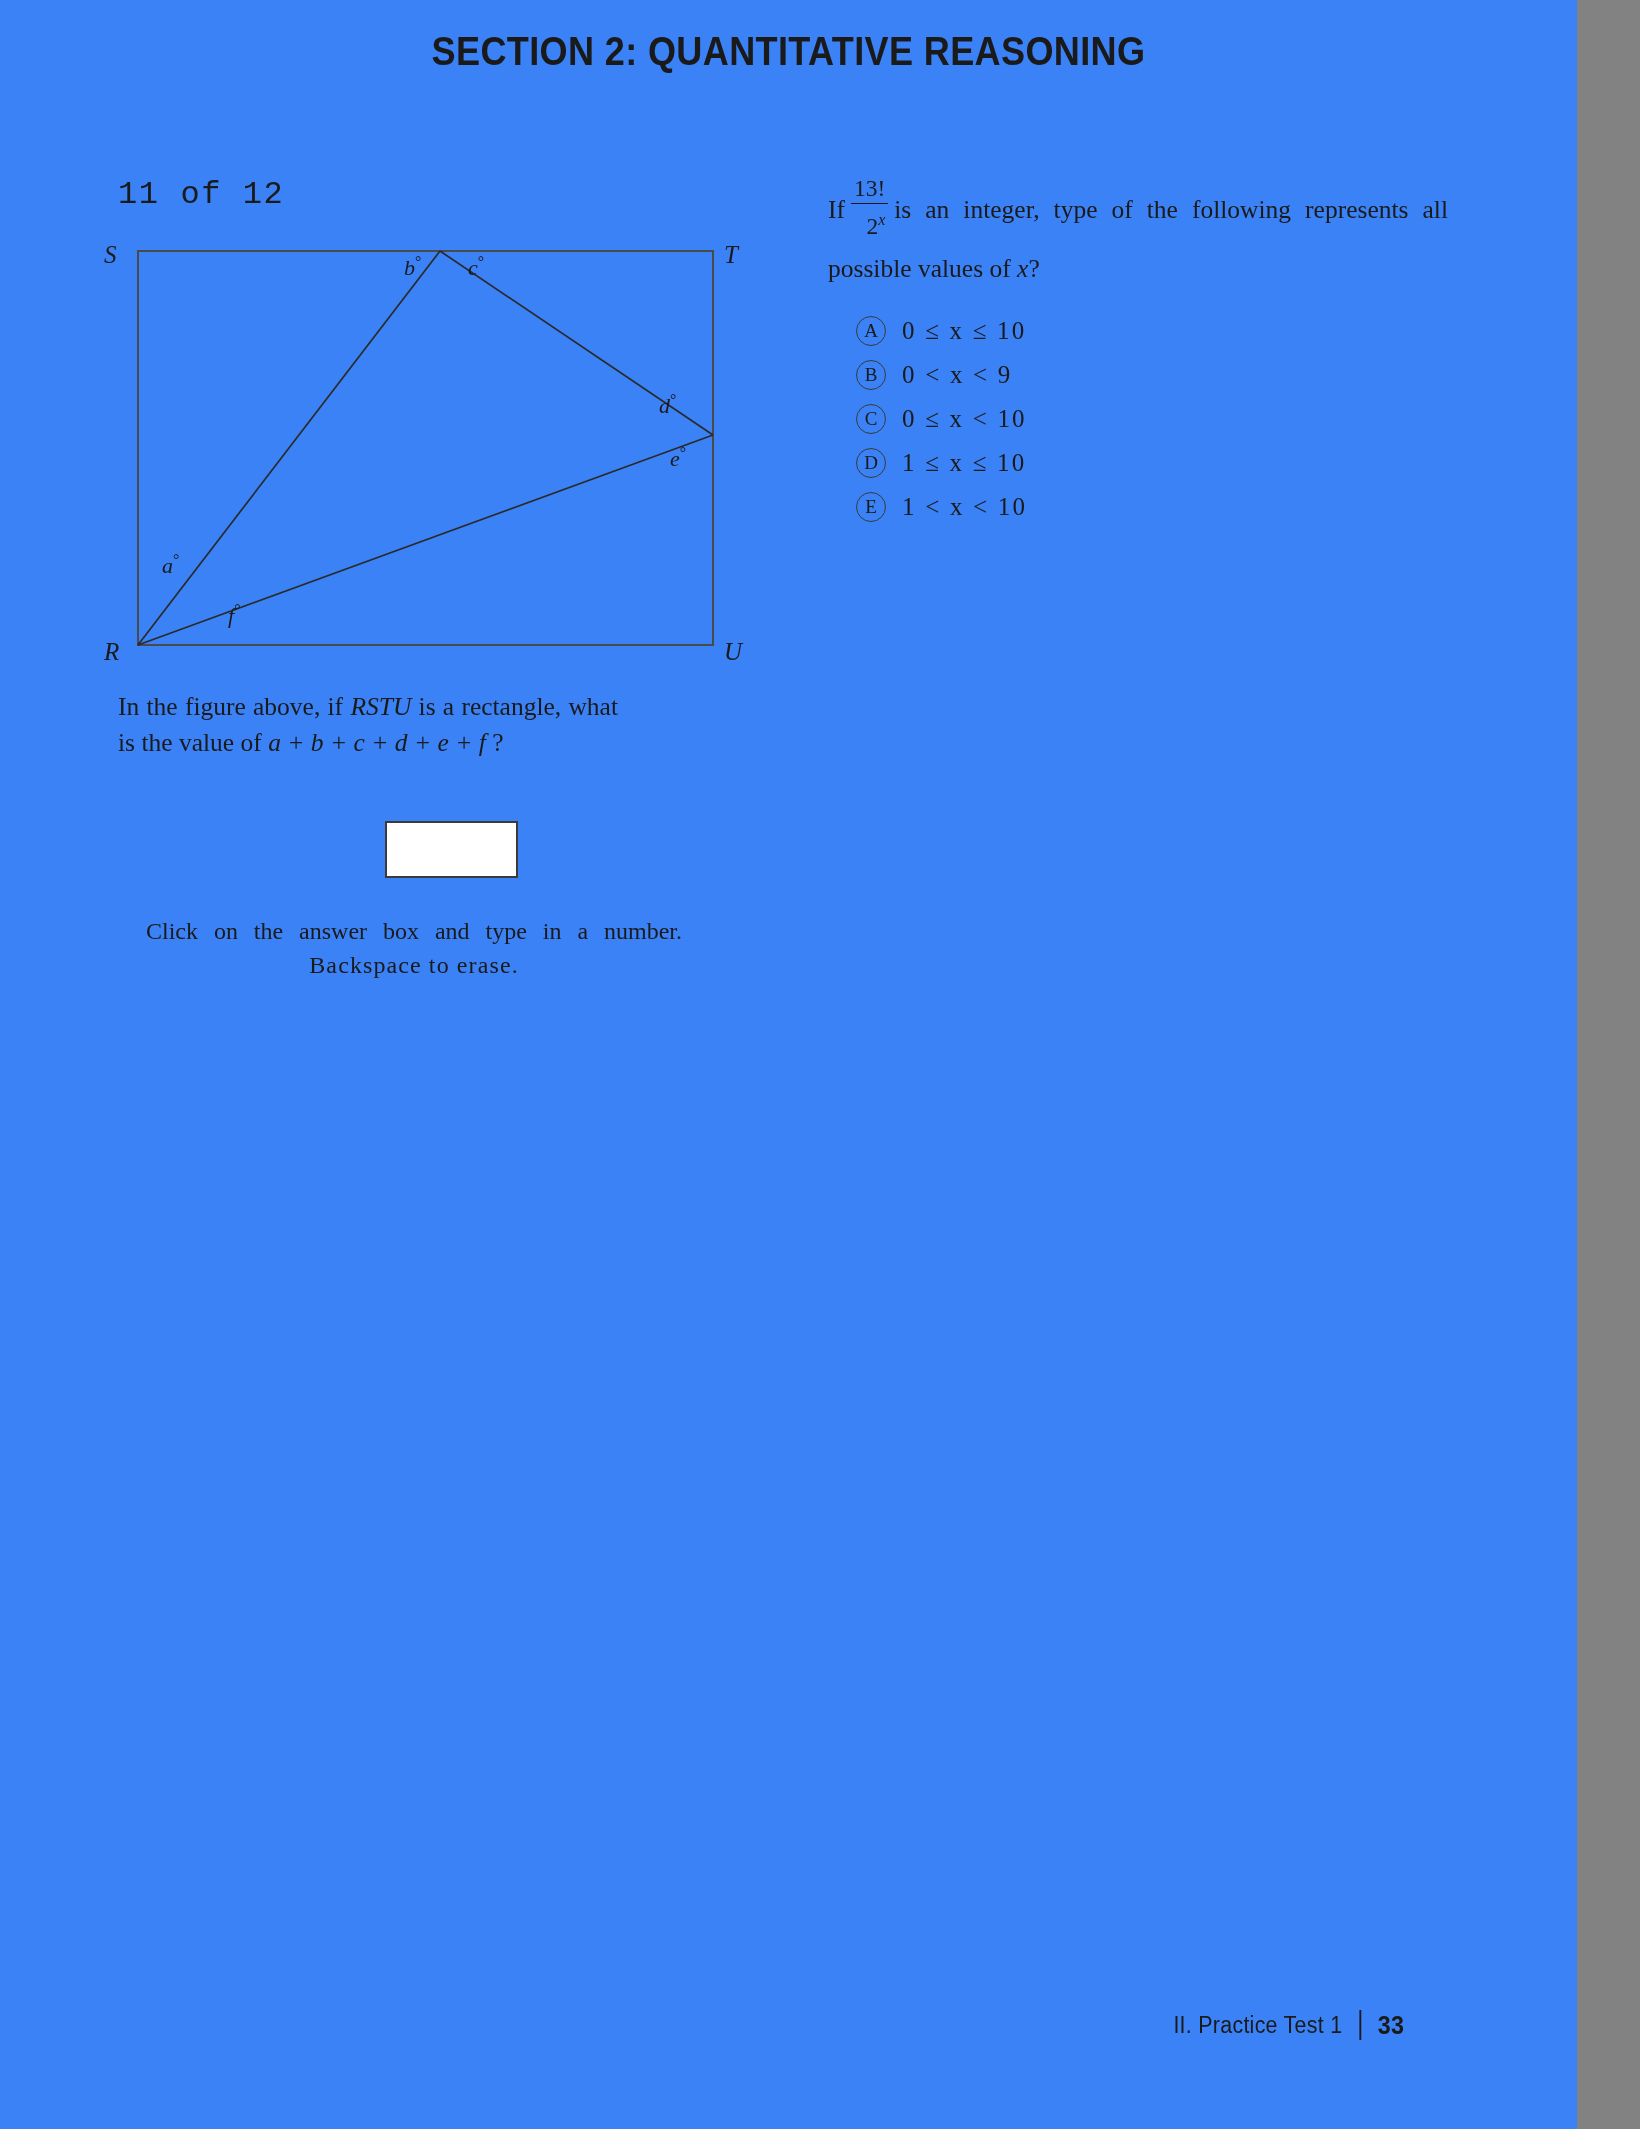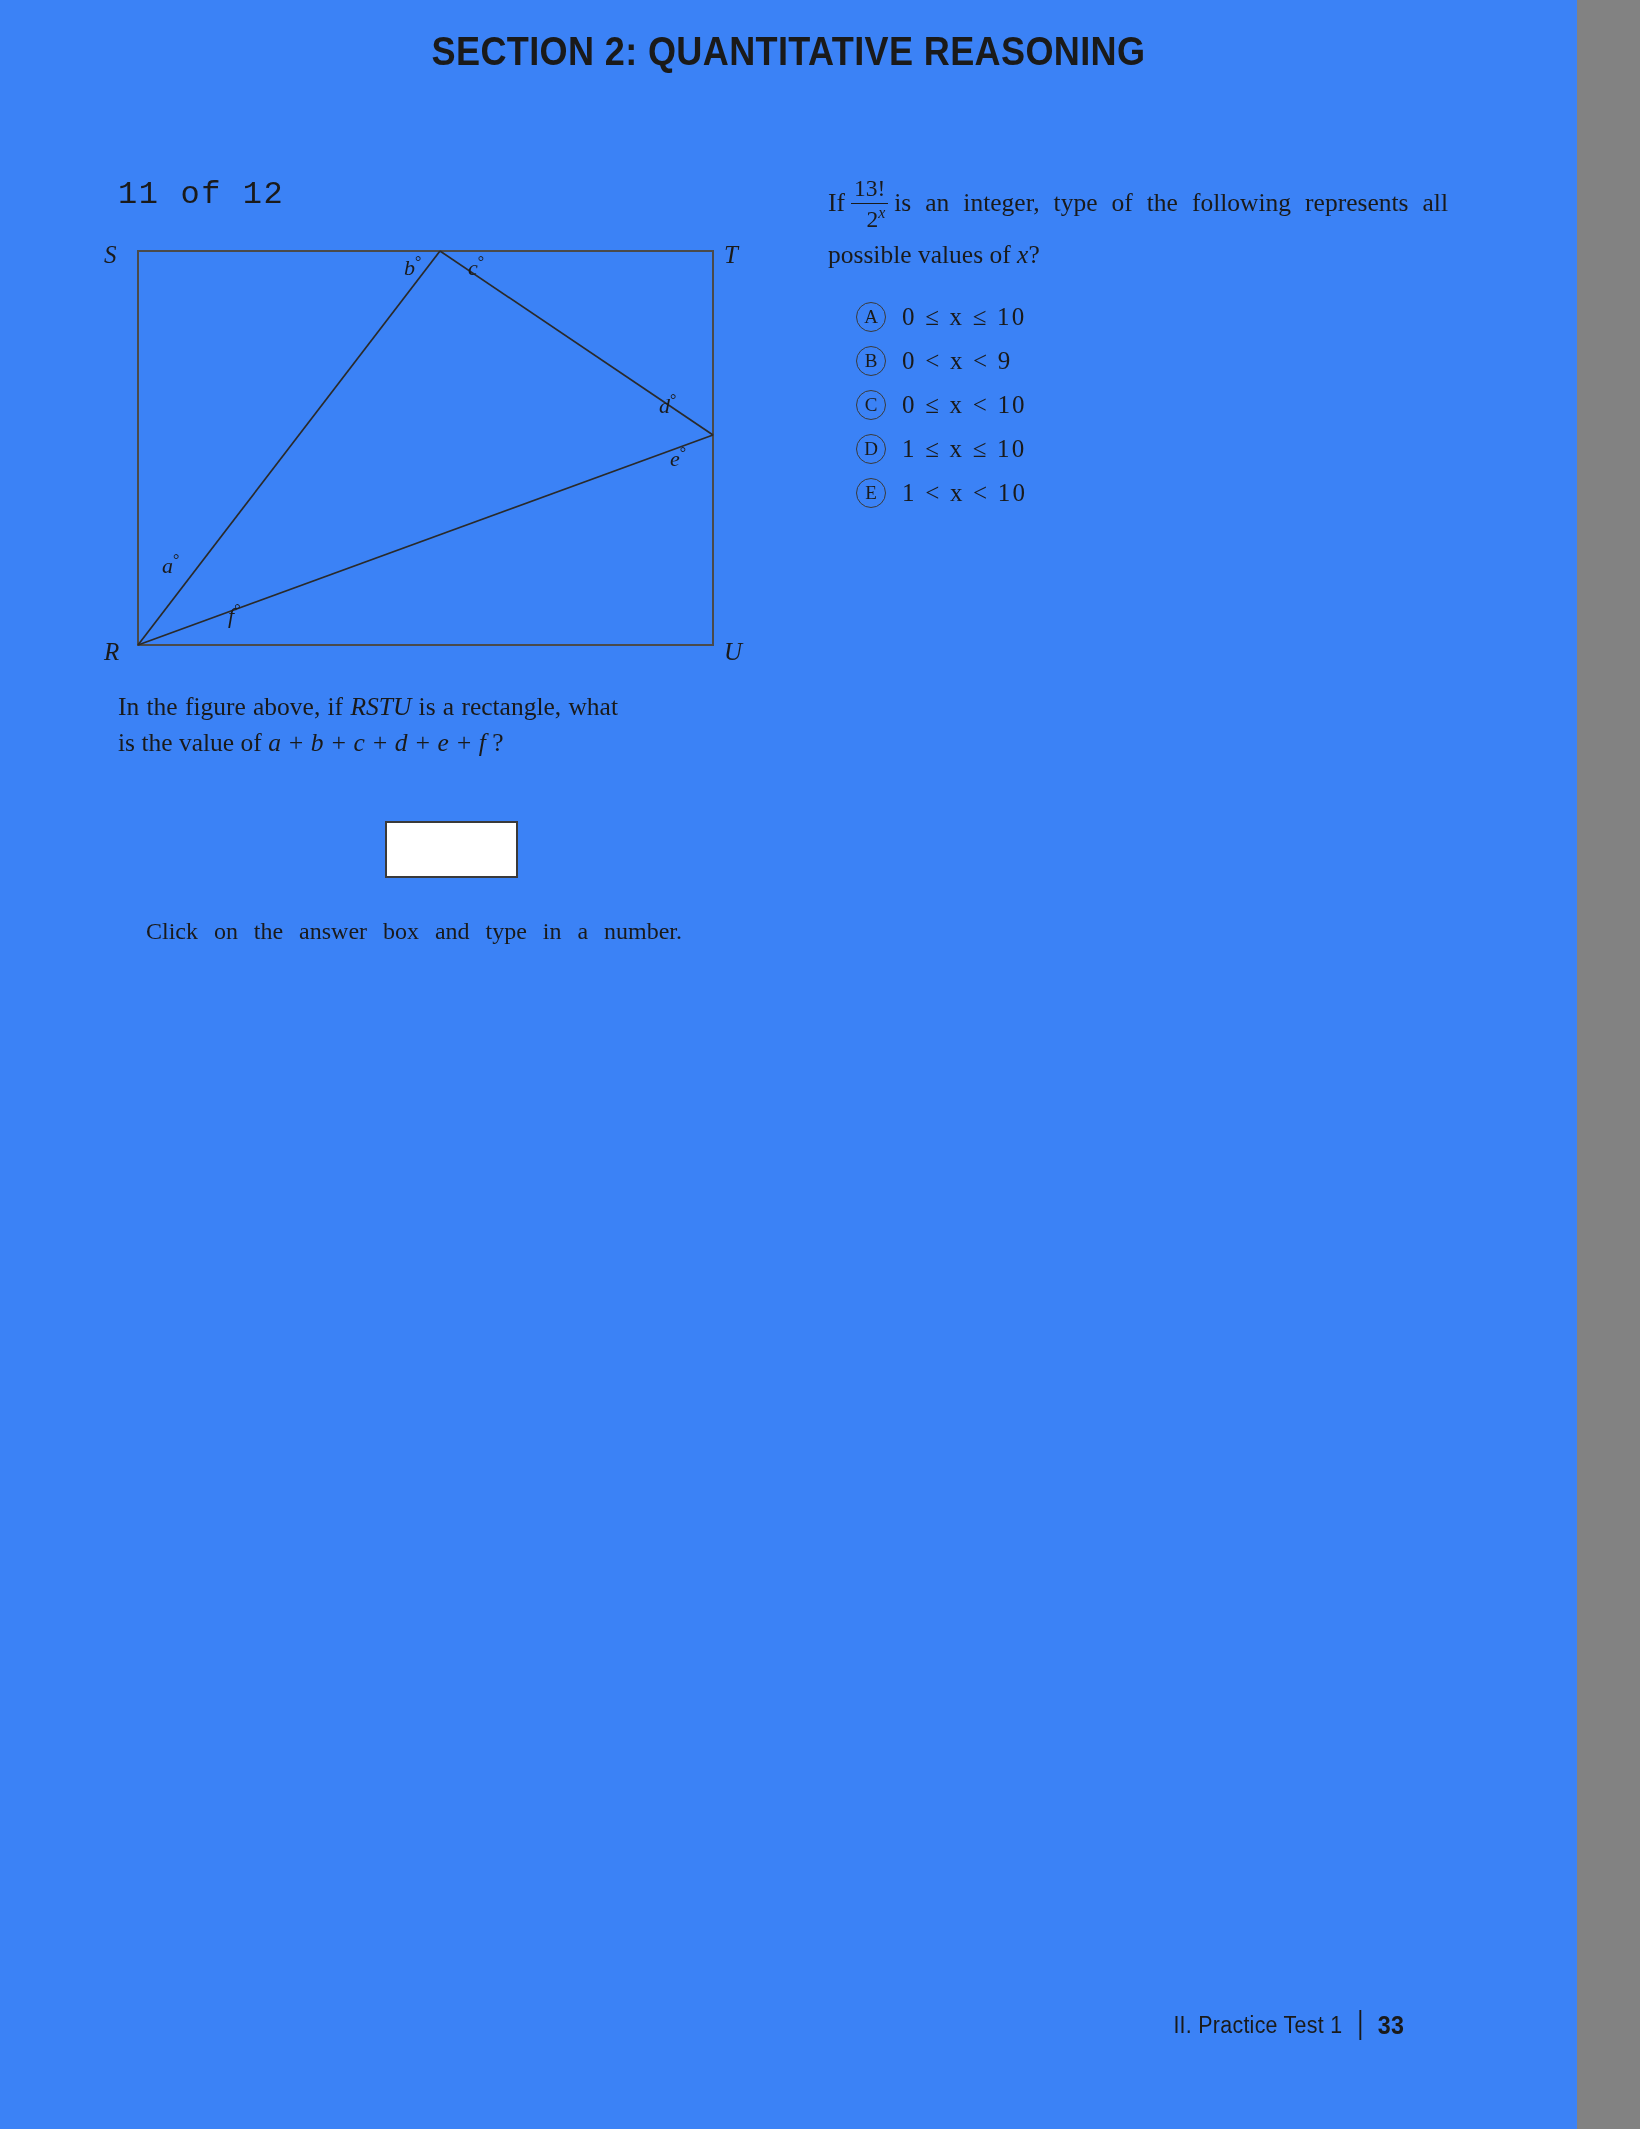--- a/index.html
+++ b/index.html
@@ -143,21 +143,21 @@
   }
   .frac {
     display: inline-block;
     vertical-align: -0.62em;
     text-align: right;
     margin: 0 6px;
     line-height: 1.05;
   }
   .frac .num { display: block; font-size: 0.92em; padding: 0 3px; }
   .frac .bar { display: block; border-bottom: 1.6px solid #1a1a1a; height: 2px; margin: 1px 0; }
-  .frac .den { display: block; font-size: 0.92em; padding: 0 3px; }
+  .frac .den { display: block; font-size: 0.92em; padding: 7px 3px; }
 
   .choices {
     margin-top: 22px;
     padding-left: 28px;
   }
   .choice {
     display: flex;
     align-items: center;
     margin-bottom: 14px;
     font-size: 25px;
@@ -245,20 +245,21 @@
 
     <div class="prompt">
       <span>In the figure above, if </span><span class="it">RSTU</span><span> is a rectangle, what is the</span>
       <span>value of </span><span class="it">a + b + c + d + e + f</span><span> ?</span>
     </div>
 
     <div class="answer-box"></div>
 
     <div class="instruction">
       <span class="l1">Click on the answer box and type in a number.</span>
+      <span class="l2">Backspace to erase.</span>
     </div>
 
   </div>
 
   <div class="col-right">
 
 
     <div class="qstem">
       <span>If</span><span class="frac">
         <span class="num">13!</span>

